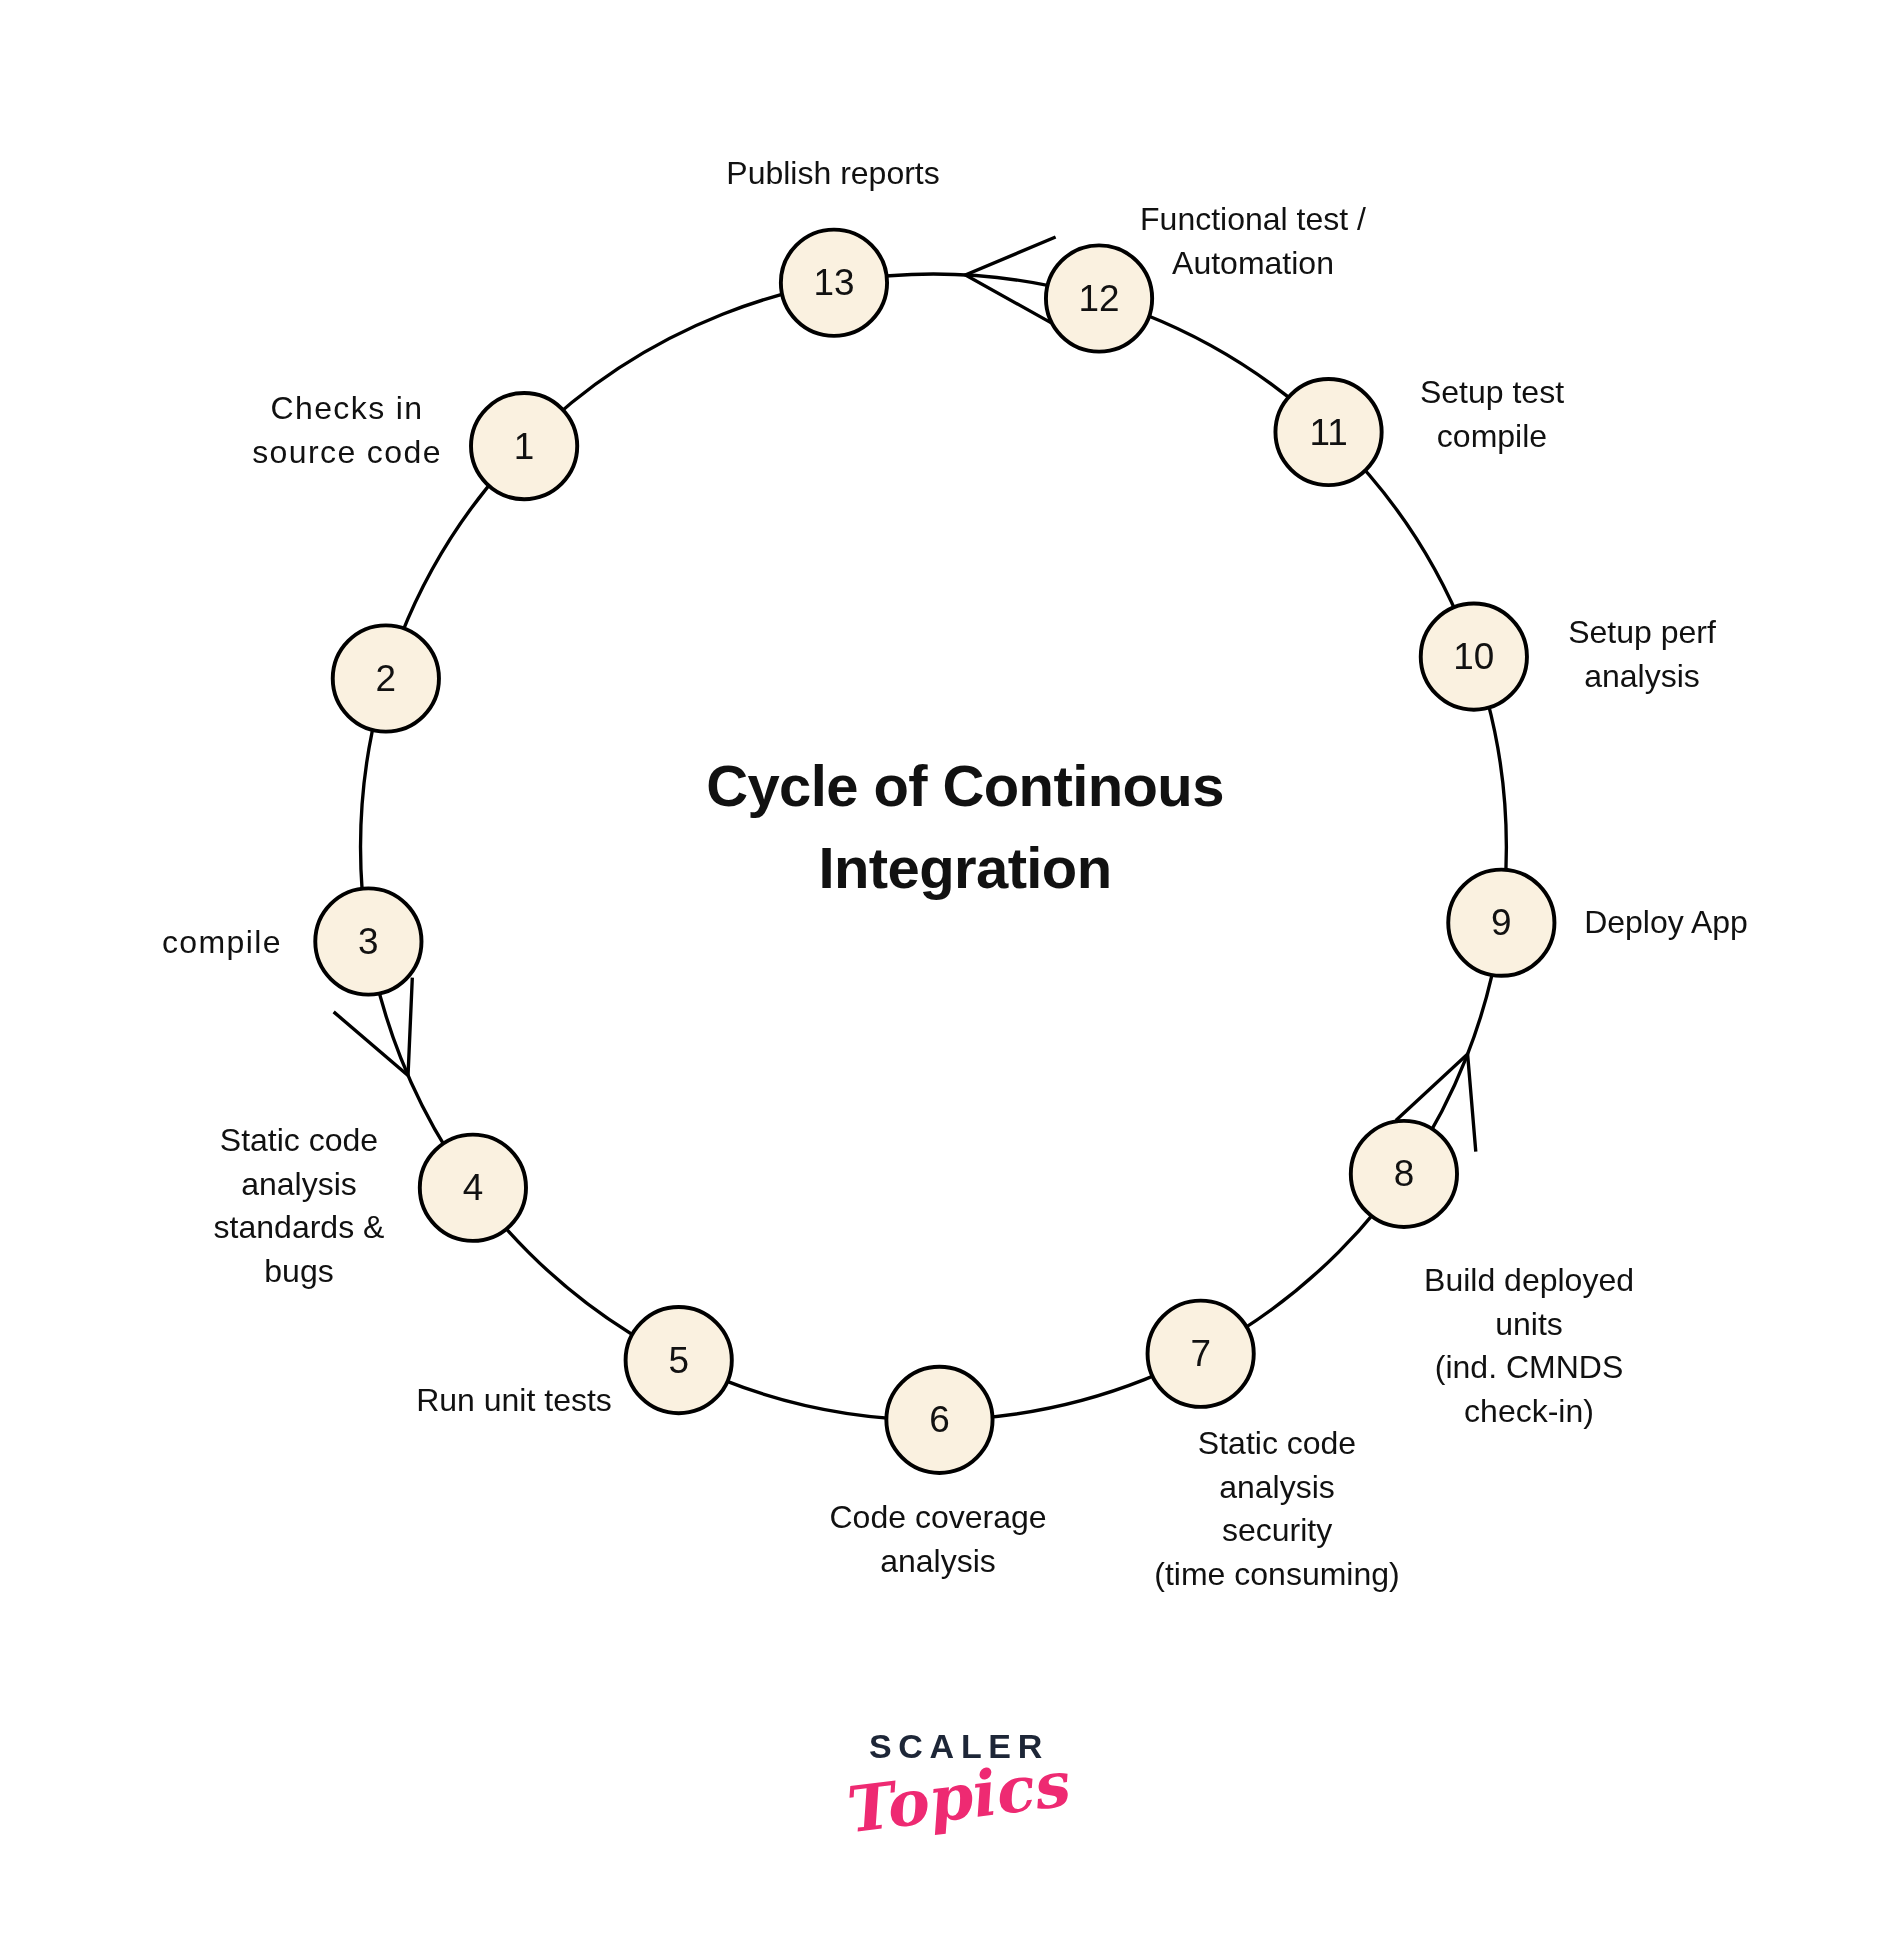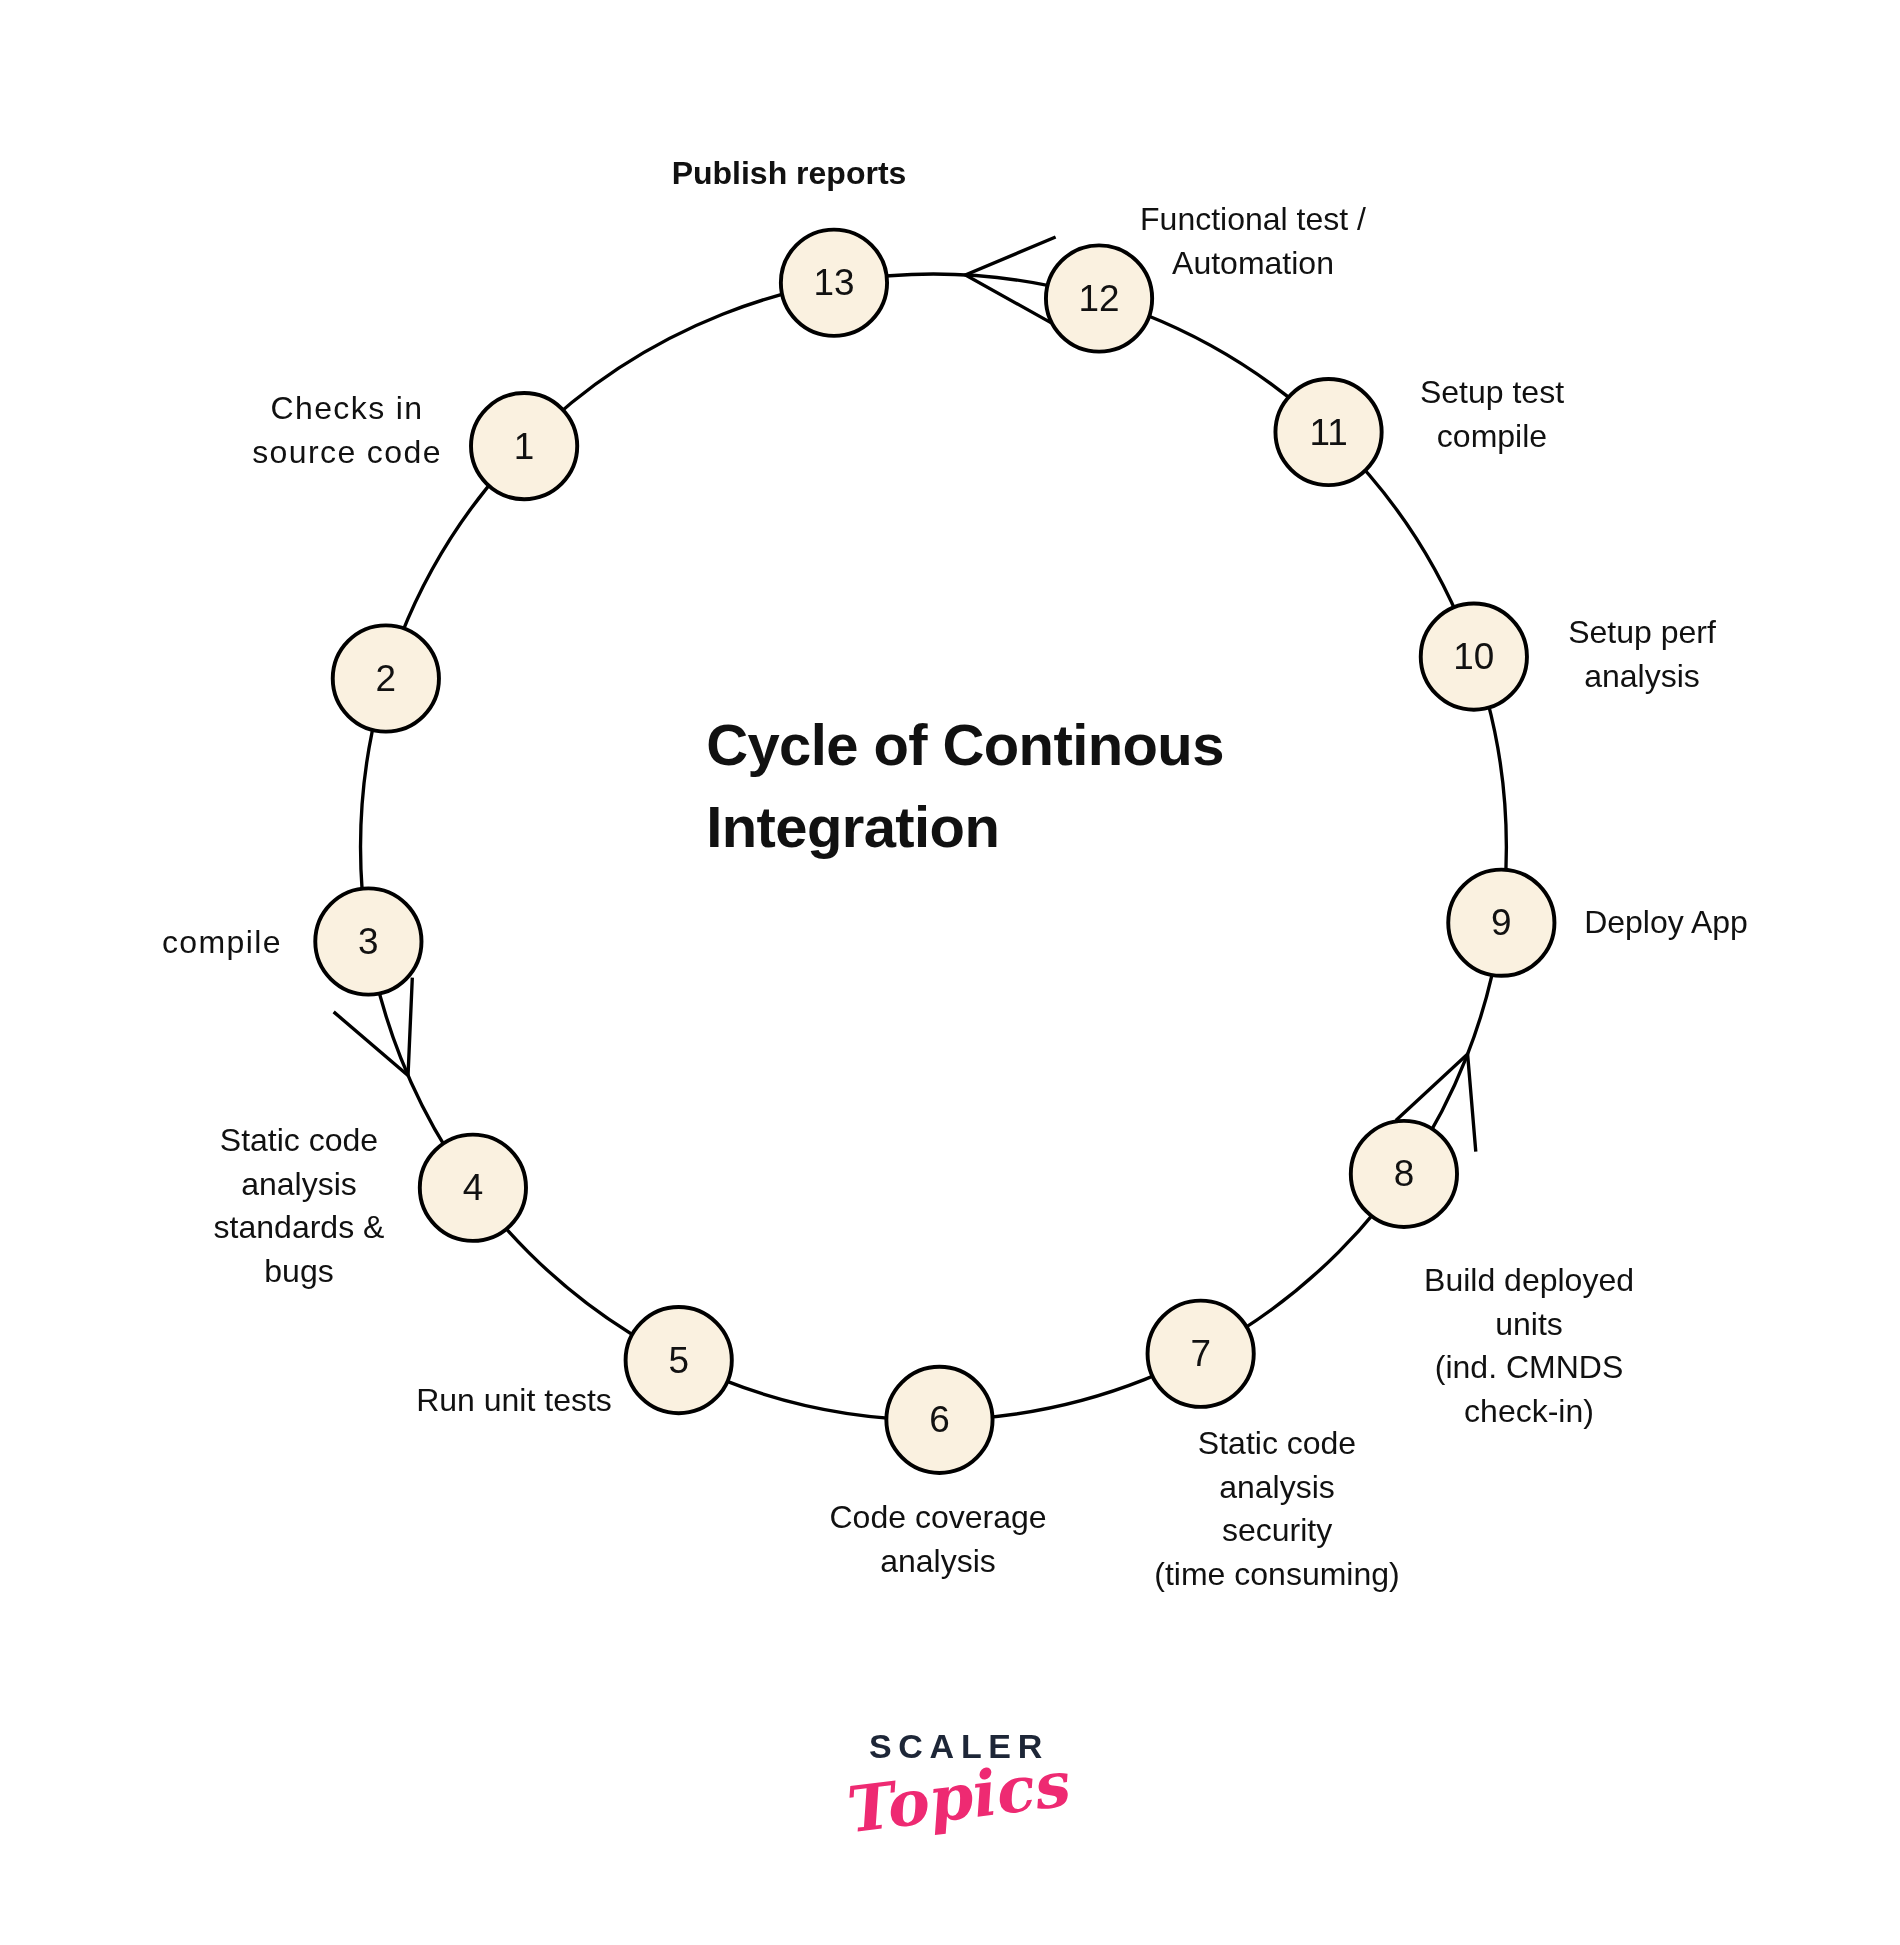--- a/index.html
+++ b/index.html
@@ -15,23 +15,23 @@
     font-family:"Liberation Sans",sans-serif;font-size:66px;fill:var(--ink,#111);
     text-anchor:middle;dominant-baseline:central;
   }
   .step-label{
     position:absolute;transform:translate(-50%,-50%);
     font-size:32px;line-height:1.36;text-align:center;white-space:pre;
     color:var(--ink,#111);
   }
   .step-label.alt{letter-spacing:1.4px;}
   .title{
-    position:absolute;left:965px;top:786px;transform:translate(-50%,-50%);
+    position:absolute;left:965px;top:827px;transform:translate(-50%,-50%);
     font-size:58px;font-weight:700;line-height:1.42;letter-spacing:-0.6px;
-    white-space:pre;color:var(--ink,#111);
+    text-align:center;white-space:pre;color:var(--ink,#111);
   }
   .logo{
     position:absolute;left:959px;top:1766px;transform:translate(-50%,-50%);
     text-align:center;
   }
   .logo-brand{
     font-size:34px;font-weight:700;letter-spacing:6.7px;
     color:var(--navy,#1d2637);
     margin-top:29px;
   }
@@ -129,15 +129,15 @@
 units
 (ind. CMNDS
 check-in)</div>
     <div class="step-label" style="left: 1666px; top: 923px;">Deploy App</div>
     <div class="step-label" style="left: 1642px; top: 655px;">Setup perf
 analysis</div>
     <div class="step-label" style="left: 1492px; top: 415px;">Setup test
 compile</div>
     <div class="step-label" style="left: 1253px; top: 242px;">Functional test /
 Automation</div>
-    <div class="step-label" style="left: 789px; top: 174px; font-weight: bold;">Publish reports</div>
+    <div class="step-label" style="left: 833px; top: 174px;">Publish reports</div>
   </div>
 
 
 </body></html>

